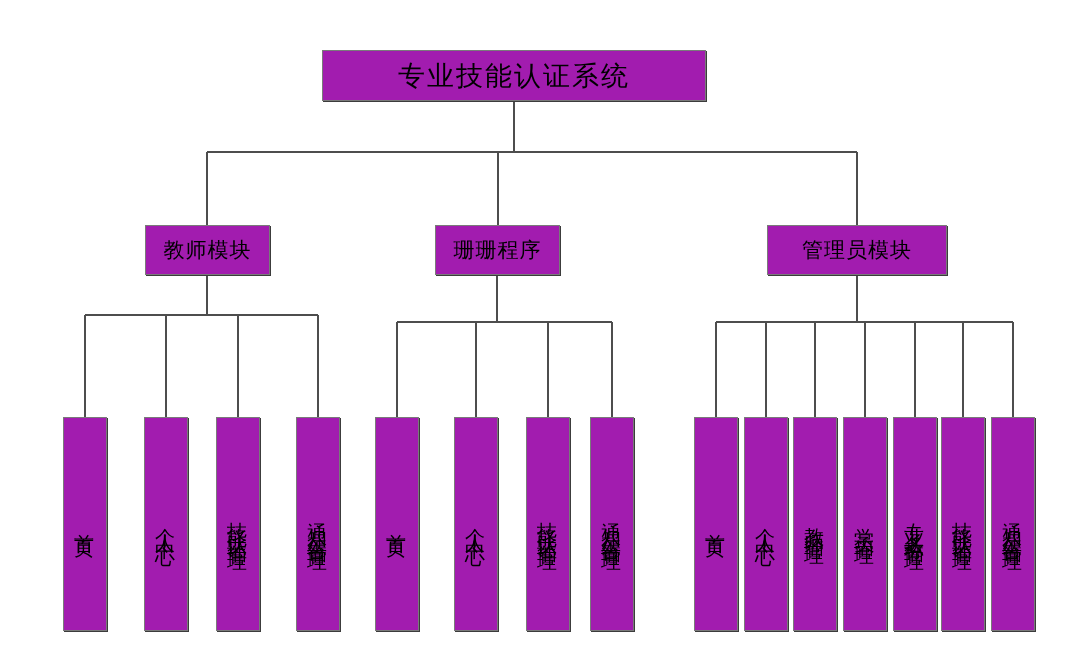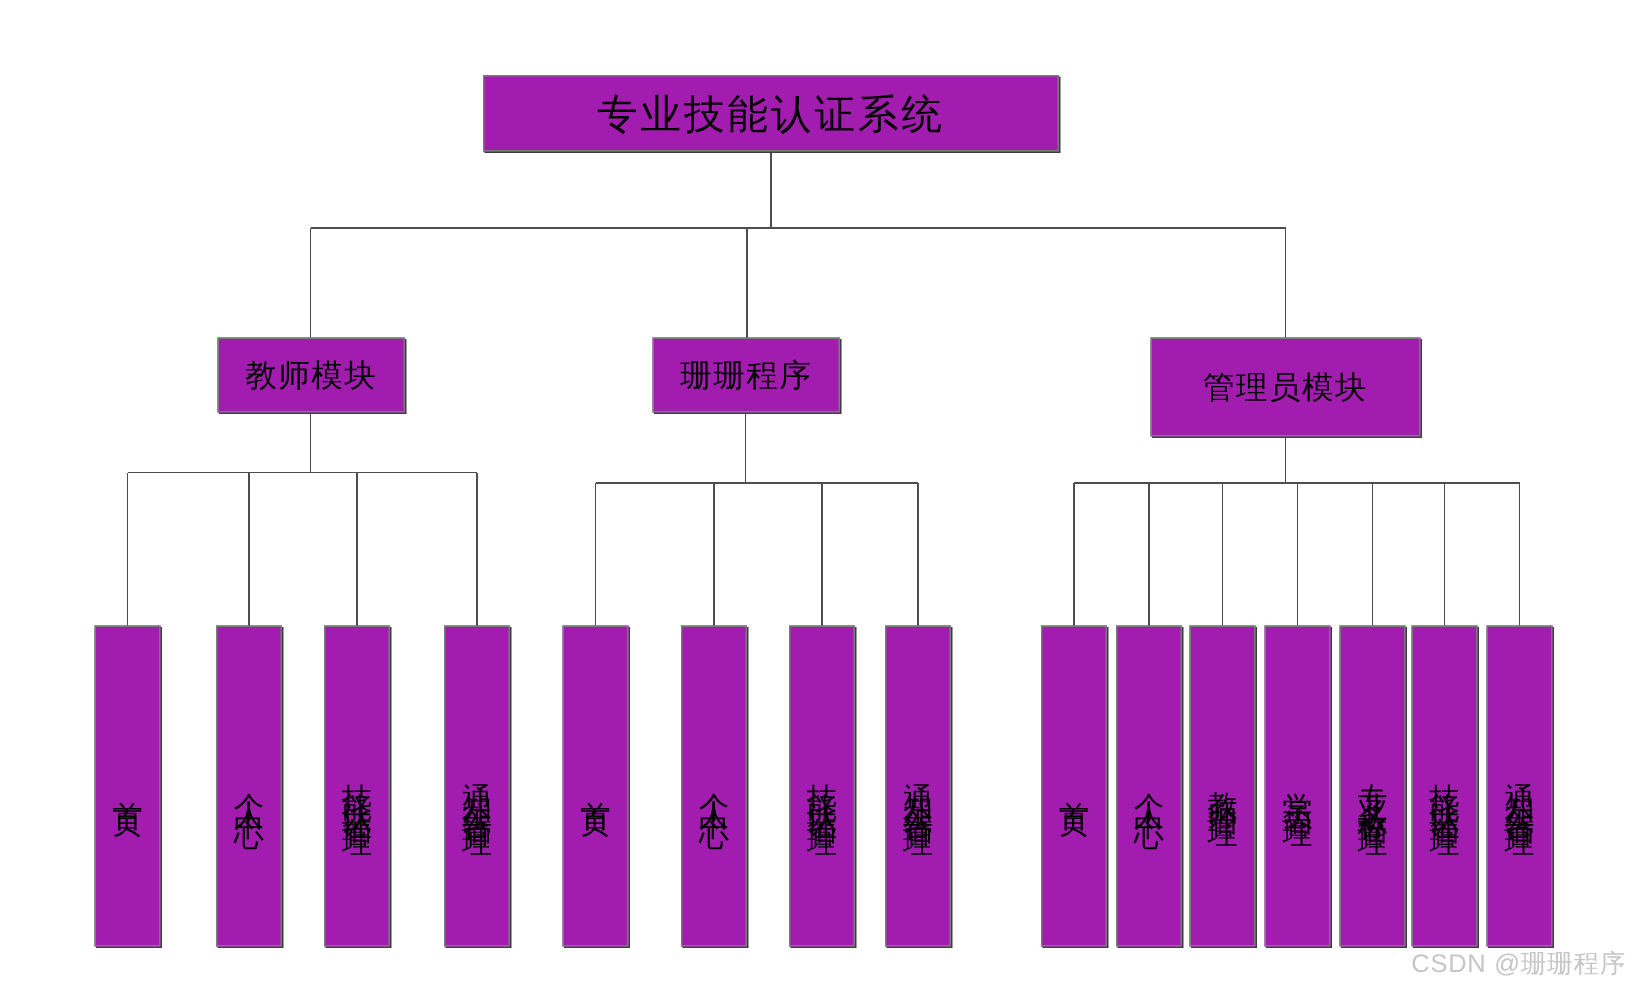--- a/index.html
+++ b/index.html
@@ -104,21 +104,21 @@
   <div class="node root" style="left:322px; top:50px; width:384px; height:51px;">
     <span>专业技能认证系统</span>
   </div>
 
   <div class="node module" style="left:145px; top:225px; width:125px; height:50px;">
     <span>教师模块</span>
   </div>
   <div class="node module" style="left:435px; top:225px; width:125px; height:50px;">
     <span>珊珊程序</span>
   </div>
-  <div class="node module" style="left:767px; top:225px; width:180px; height:66px;">
+  <div class="node module" style="left:767px; top:225px; width:180px; height:50px;">
     <span>管理员模块</span>
   </div>
 
   <div class="node leaf" style="left:63px; top:417px; width:44px; height:214px;">
     <span>首页</span>
   </div>
   <div class="node leaf" style="left:144px; top:417px; width:44px; height:214px;">
     <span>个人中心</span>
   </div>
   <div class="node leaf" style="left:216px; top:417px; width:44px; height:214px;">
@@ -156,15 +156,14 @@
   <div class="node leaf" style="left:893px; top:417px; width:44px; height:214px;">
     <span>专业名称管理</span>
   </div>
   <div class="node leaf" style="left:941px; top:417px; width:44px; height:214px;">
     <span>技能认证管理</span>
   </div>
   <div class="node leaf" style="left:991px; top:417px; width:44px; height:214px;">
     <span>通知公告管理</span>
   </div>
 
-  <div class="watermark">CSDN @珊珊程序</div>
 
 </div>
 
 </body></html>

